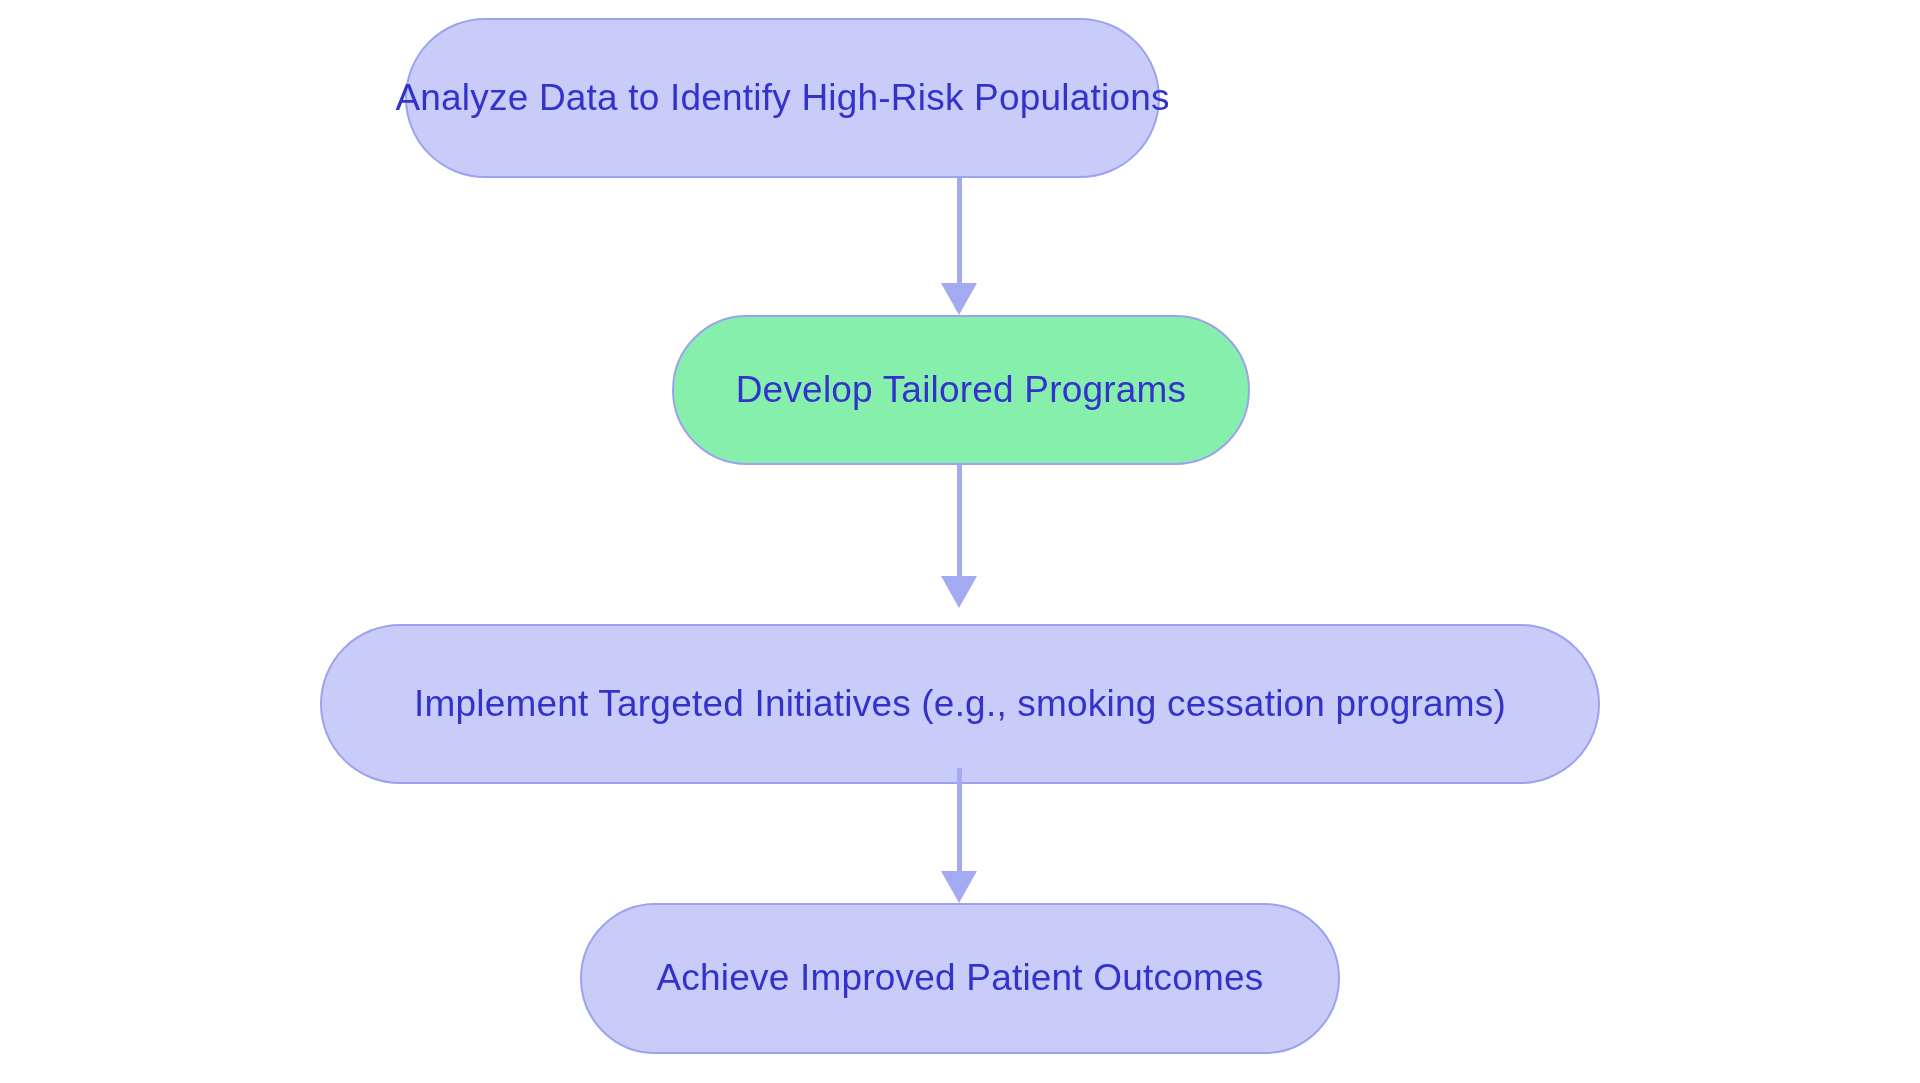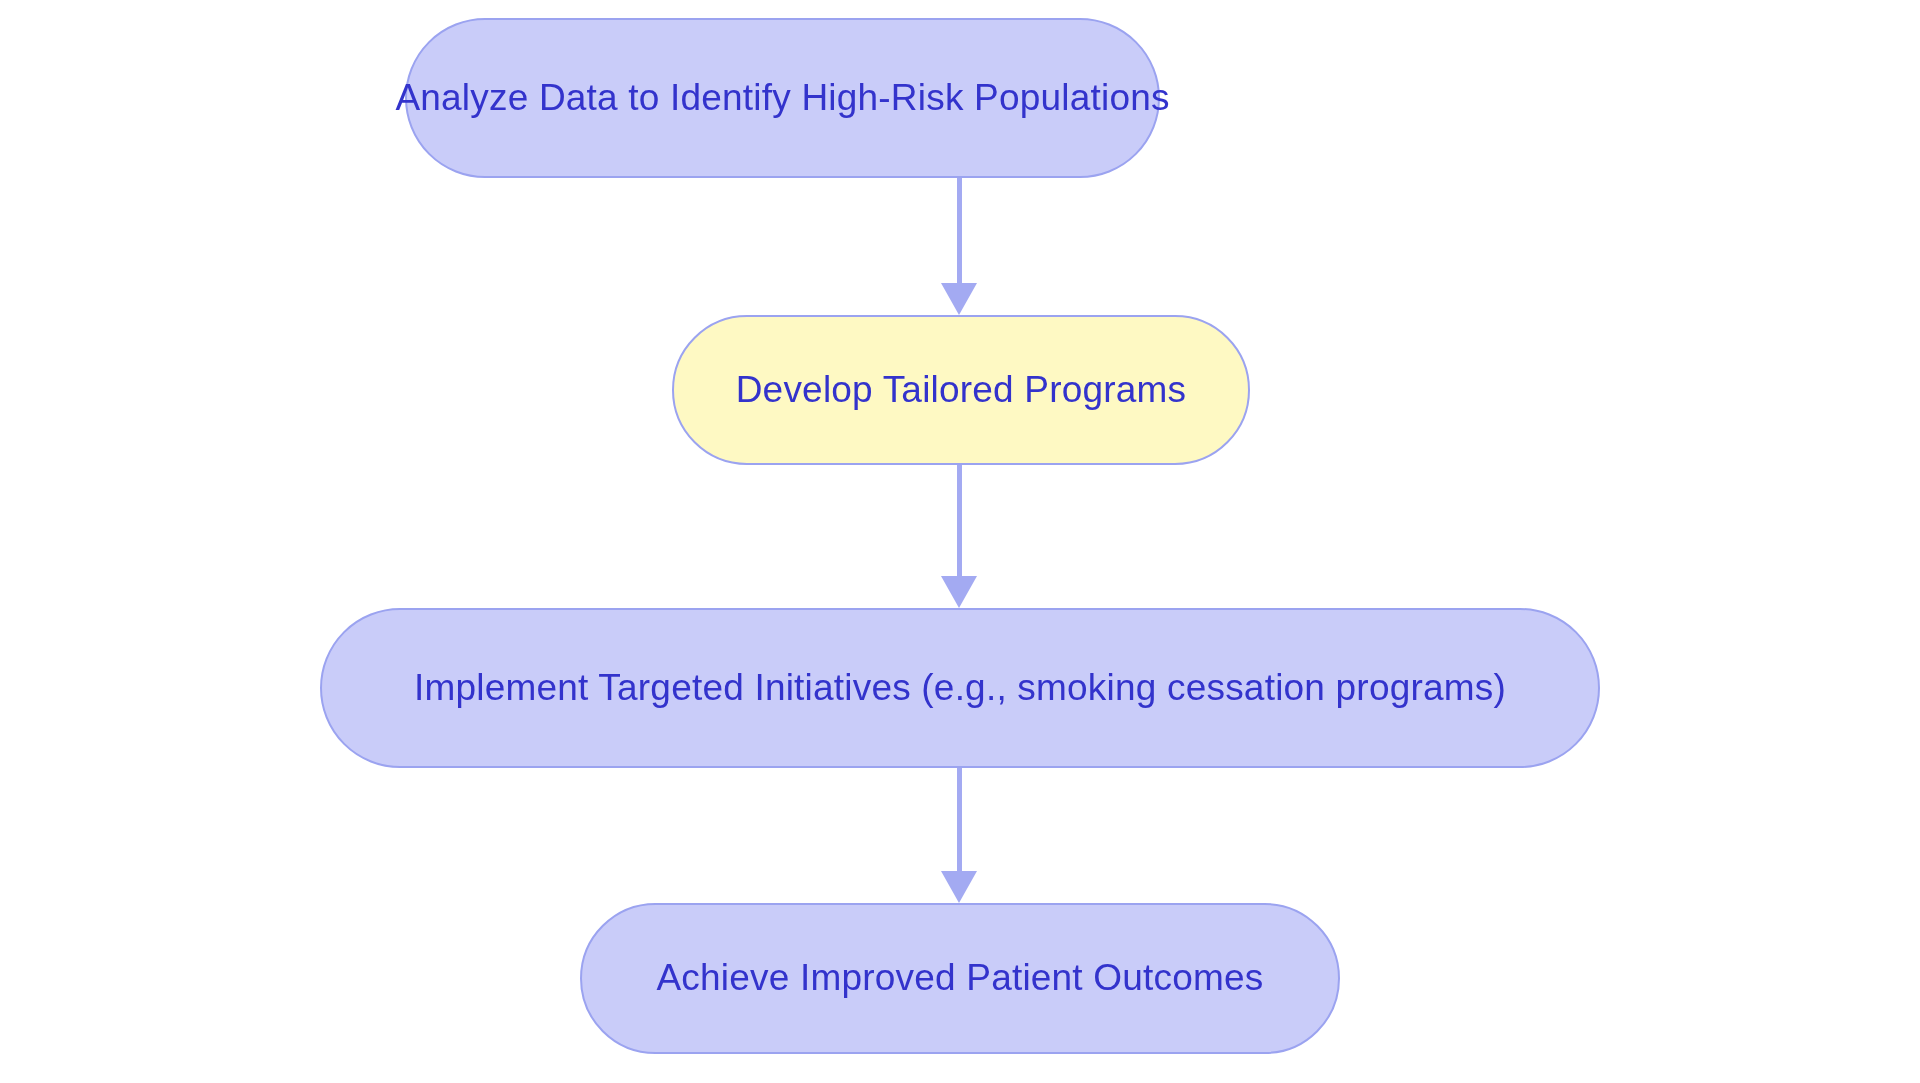--- a/index.html
+++ b/index.html
@@ -70,30 +70,30 @@
 
   <div class="flow-node" id="n0" style="left: 405px; top: 18px; width: 755px; height: 160px; border-radius: 80px; background: rgb(201, 204, 249); border-color: rgb(155, 163, 240); color: rgb(51, 51, 204);">
     <span class="node-label">Analyze Data to Identify High-Risk Populations</span>
   </div>
 
   <div class="flow-edge" id="e0" style="left: 959px; top: 178px;">
     <div class="edge-line" style="height: 105px; background: rgb(163, 170, 242);"></div>
     <div class="edge-head" style="top: 105px; border-top-color: rgb(163, 170, 242);"></div>
   </div>
 
-  <div class="flow-node" id="n1" style="left: 672px; top: 315px; width: 578px; height: 150px; border-radius: 75px; background: #fef9c3; border-color: rgb(155, 163, 240); color: rgb(51, 51, 204);">
+  <div class="flow-node" id="n1" style="left: 672px; top: 315px; width: 578px; height: 150px; border-radius: 75px; background: #86efac; border-color: rgb(155, 163, 240); color: rgb(51, 51, 204);">
     <span class="node-label">Develop Tailored Programs</span>
   </div>
 
   <div class="flow-edge" id="e1" style="left: 959px; top: 465px;">
     <div class="edge-line" style="height: 111px; background: rgb(163, 170, 242);"></div>
     <div class="edge-head" style="top: 111px; border-top-color: rgb(163, 170, 242);"></div>
   </div>
 
-  <div class="flow-node" id="n2" style="left: 320px; top: 608px; width: 1280px; height: 160px; border-radius: 80px; background: rgb(201, 204, 249); border-color: rgb(155, 163, 240); color: rgb(51, 51, 204);">
+  <div class="flow-node" id="n2" style="left: 320px; top: 624px; width: 1280px; height: 160px; border-radius: 80px; background: rgb(201, 204, 249); border-color: rgb(155, 163, 240); color: rgb(51, 51, 204);">
     <span class="node-label">Implement Targeted Initiatives (e.g., smoking cessation programs)</span>
   </div>
 
   <div class="flow-edge" id="e2" style="left: 959px; top: 768px;">
     <div class="edge-line" style="height: 103px; background: rgb(163, 170, 242);"></div>
     <div class="edge-head" style="top: 103px; border-top-color: rgb(163, 170, 242);"></div>
   </div>
 
   <div class="flow-node" id="n3" style="left: 580px; top: 903px; width: 760px; height: 151px; border-radius: 80px; background: rgb(201, 204, 249); border-color: rgb(155, 163, 240); color: rgb(51, 51, 204);">
     <span class="node-label">Achieve Improved Patient Outcomes</span>

